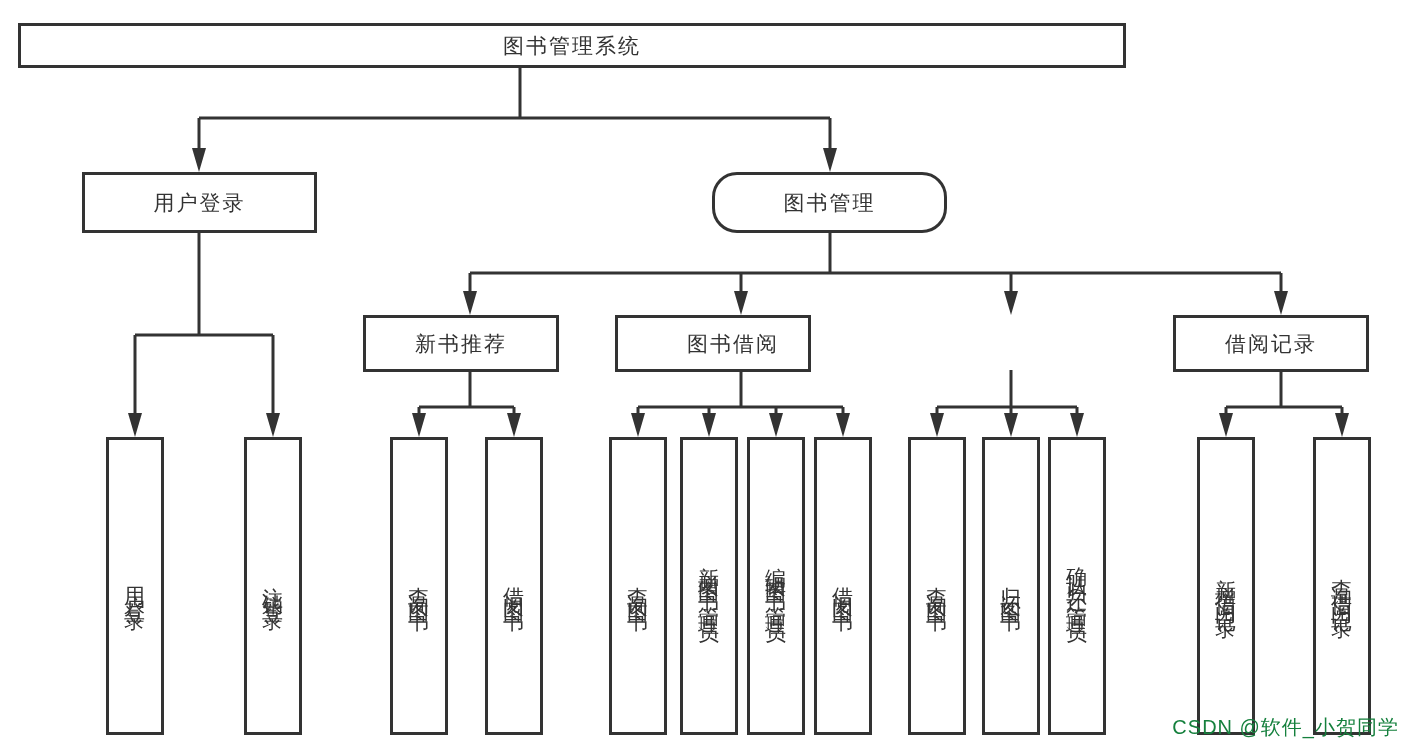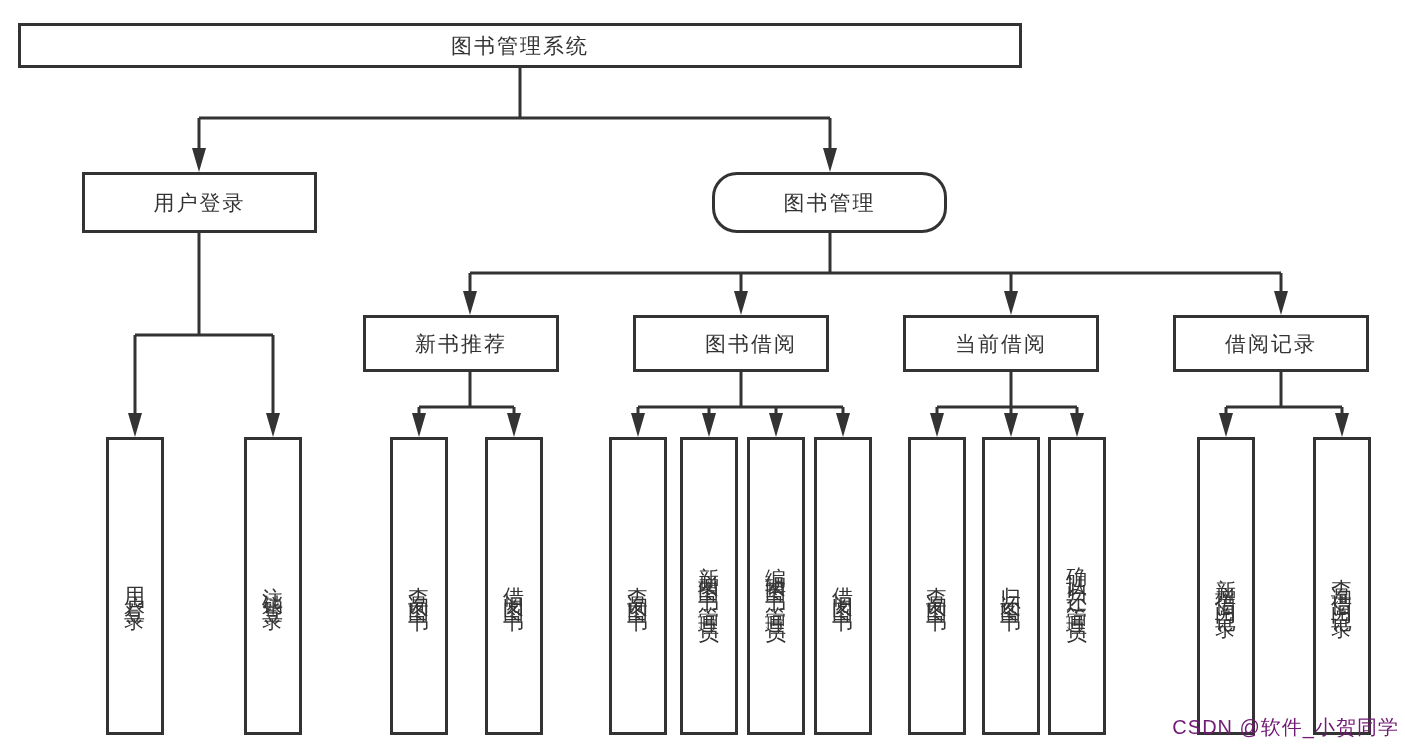--- a/index.html
+++ b/index.html
@@ -29,41 +29,41 @@
     display: flex;
     align-items: center;
     justify-content: center;
     color: #333333;
   }
   .hbox span {
     font-size: 21px;
     letter-spacing: 2px;
     white-space: nowrap;
   }
-  .root-box { left: 18px; top: 23px; width: 1004px; height: 45px; }
+  .root-box { left: 18px; top: 23px; width: 1108px; height: 45px; }
   .lvl2 { height: 61px; width: 235px; top: 172px; }
   .lvl3 { height: 57px; width: 196px; top: 315px; }
   .leaf {
     top: 437px;
     width: 58px;
     height: 298px;
   }
   .leaf span {
     writing-mode: vertical-rl;
     text-orientation: mixed;
     font-size: 21px;
     letter-spacing: 8px;
     line-height: 1;
   }
   .watermark {
     position: absolute;
     right: 6px;
     bottom: 6px;
     font-size: 20px;
-    color: #701a75;
+    color: #15803d;
     letter-spacing: 1px;
     z-index: 5;
     white-space: nowrap;
   }
 </style>
 </head>
 <body>
 
 <div class="canvas">
 
@@ -150,25 +150,22 @@
   <div class="box hbox lvl2" style="left:82px;">
     <span>用户登录</span>
   </div>
   <div class="box hbox lvl2" style="left:712px;border-radius:25px;">
     <span>图书管理</span>
   </div>
 
   <div class="box hbox lvl3" style="left:363px;">
     <span>新书推荐</span>
   </div>
-  <div class="box hbox lvl3" style="left:633px;padding-left:40px;">
+  <div class="box hbox lvl3" style="left:615px;padding-left:40px;">
     <span>图书借阅</span>
-  </div>
-  <div class="box hbox lvl3" style="left:903px;">
-    <span>当前借阅</span>
   </div>
   <div class="box hbox lvl3" style="left:1173px;">
     <span>借阅记录</span>
   </div>
 
   <div class="box leaf" style="left:106px;">
     <span>用户登录</span>
   </div>
   <div class="box leaf" style="left:244px;">
     <span>注销登录</span>

